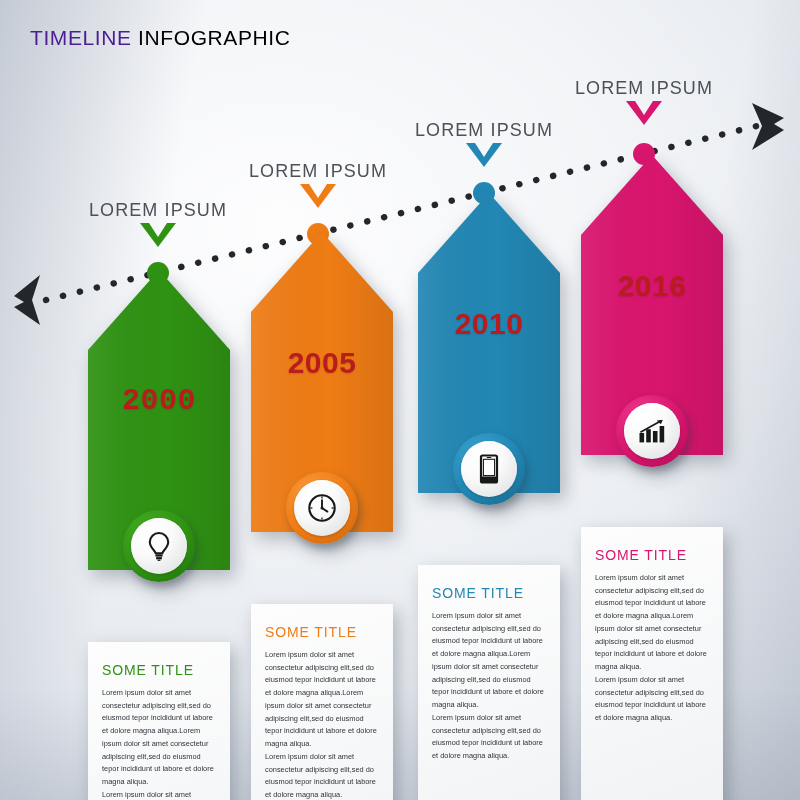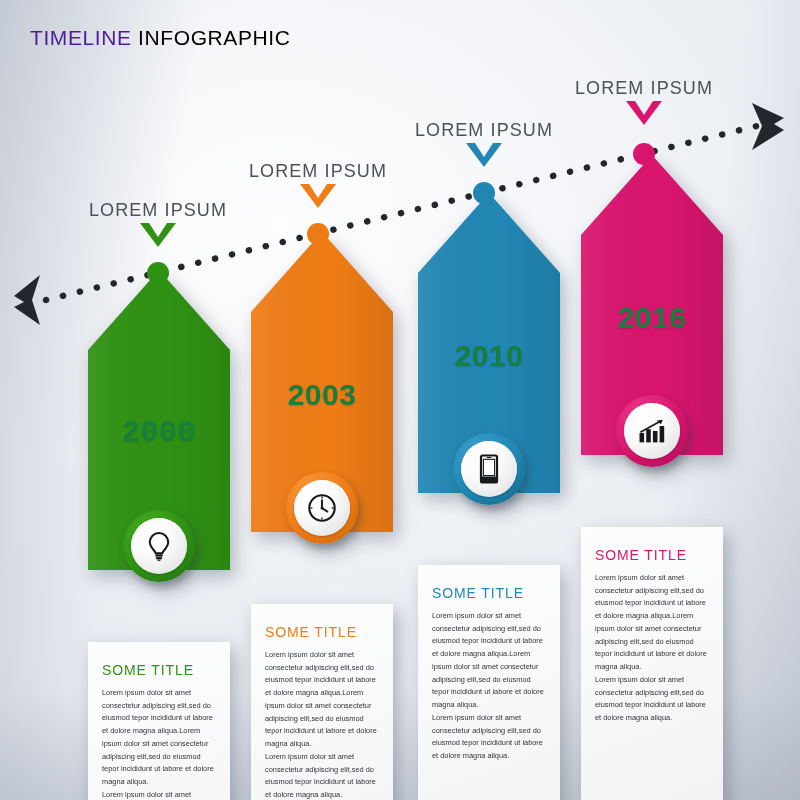--- a/index.html
+++ b/index.html
@@ -49,24 +49,23 @@
   }
   .card-head{
     position:relative;
     width:142px;
     color:#fff;
   }
   .head-shape{ display:block; width:142px; }
   .year{
     position:absolute; left:0; right:0;
     text-align:center;
-    font-size:30px; font-weight:700; color:#15803d;
+    font-size:30px; font-weight:700; color:#b91c1c;
     letter-spacing:.5px;
     text-shadow:0 1px 2px rgba(0,0,0,.13);
-    margin-top:32px;
   }
   .card-body{
     position:relative;
     width:142px;
     background:linear-gradient(160deg,#fdfdfd 0%,#f7f8f9 45%,#eef0f1 100%);
     padding:0 14px;
   }
   .card-title{
     font-size:14px; letter-spacing:.9px; font-weight:400;
     padding-top:20px;
@@ -182,21 +181,21 @@
       <path d="M0,80 L71,0 L142,80 L142,300 L0,300 Z" fill="#ef7c15"></path>
       <path d="M0,80 L71,0 L142,80 L142,300 L0,300 Z" fill="url(#og)"></path>
       <defs>
           <linearGradient id="og" x1="0" y1="0" x2="1" y2="0">
         <stop offset="0%" stop-color="#ffffff" stop-opacity="0.07"></stop>
         <stop offset="55%" stop-color="#000000" stop-opacity="0"></stop>
         <stop offset="100%" stop-color="#000000" stop-opacity="0.09"></stop>
       </linearGradient>
         </defs>
     </svg>
-    <div class="year" style="top:114px;">2003</div>
+    <div class="year" style="top:114px;">2005</div>
   </div>
   <div class="card-body" style="height:330px;">
     <div class="card-title" style="color:#ef7c15; margin-top:72px;">SOME TITLE</div>
     <div class="card-text">
       <p>Lorem ipsum dolor sit amet consectetur adipiscing elit,sed do eiusmod tepor incididunt ut labore et dolore magna aliqua.Lorem ipsum dolor sit amet consectetur adipiscing elit,sed do eiusmod tepor incididunt ut labore et dolore magna aliqua.</p>
       <p>Lorem ipsum dolor sit amet consectetur adipiscing elit,sed do eiusmod tepor incididunt ut labore et dolore magna aliqua.</p>
     </div>
   </div>
   <div class="badge" style="top:240px; background:radial-gradient(circle at 35% 30%, #fa9a3c 0%, #ef7c15 55%, #c4600a 100%);">
     <div class="inner">

